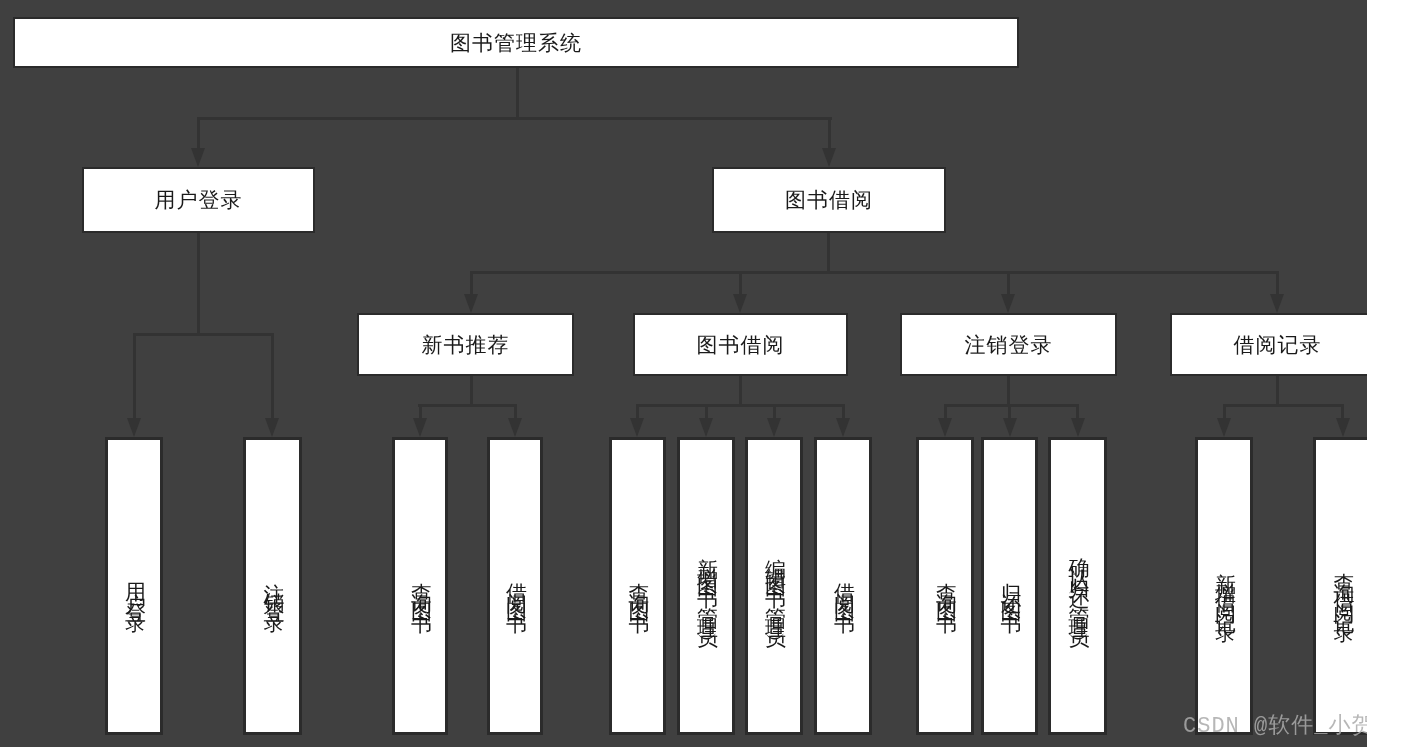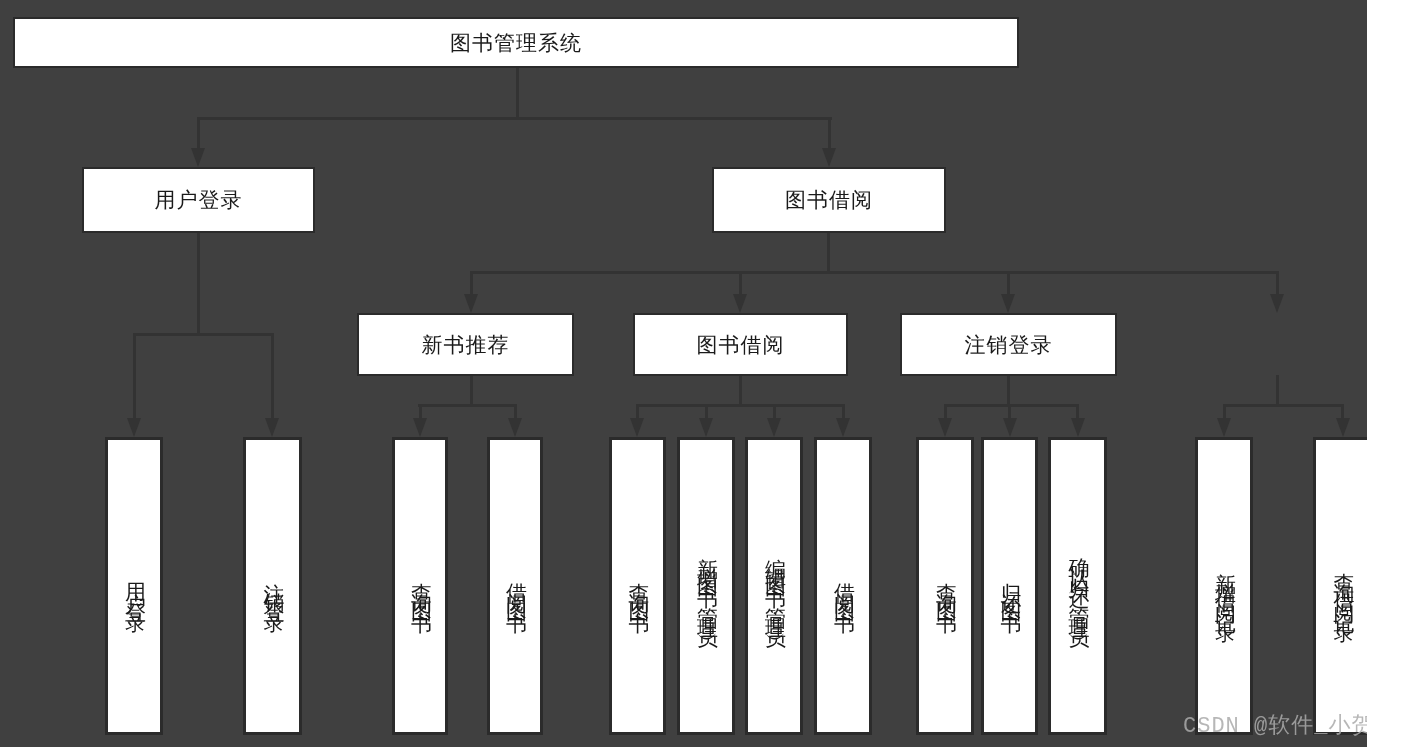--- a/index.html
+++ b/index.html
@@ -108,20 +108,23 @@
 
   <div class="node lvl" style="left:357px;top:313px;width:217px;height:63px">
     <span>新书推荐</span>
   </div>
   <div class="node lvl" style="left:633px;top:313px;width:215px;height:63px">
     <span>图书借阅</span>
   </div>
   <div class="node lvl" style="left:900px;top:313px;width:217px;height:63px">
     <span>注销登录</span>
   </div>
+  <div class="node lvl" style="left:1170px;top:313px;width:215px;height:63px">
+    <span>借阅记录</span>
+  </div>
 
   <div class="node leaf" style="left:105px;top:437px;width:58px;height:298px">
     <span class="vtext">用户登录</span>
   </div>
   <div class="node leaf" style="left:243px;top:437px;width:59px;height:298px">
     <span class="vtext">注销登录</span>
   </div>
 
   <div class="node leaf" style="left:392px;top:437px;width:56px;height:298px">
     <span class="vtext">查询图书</span>

